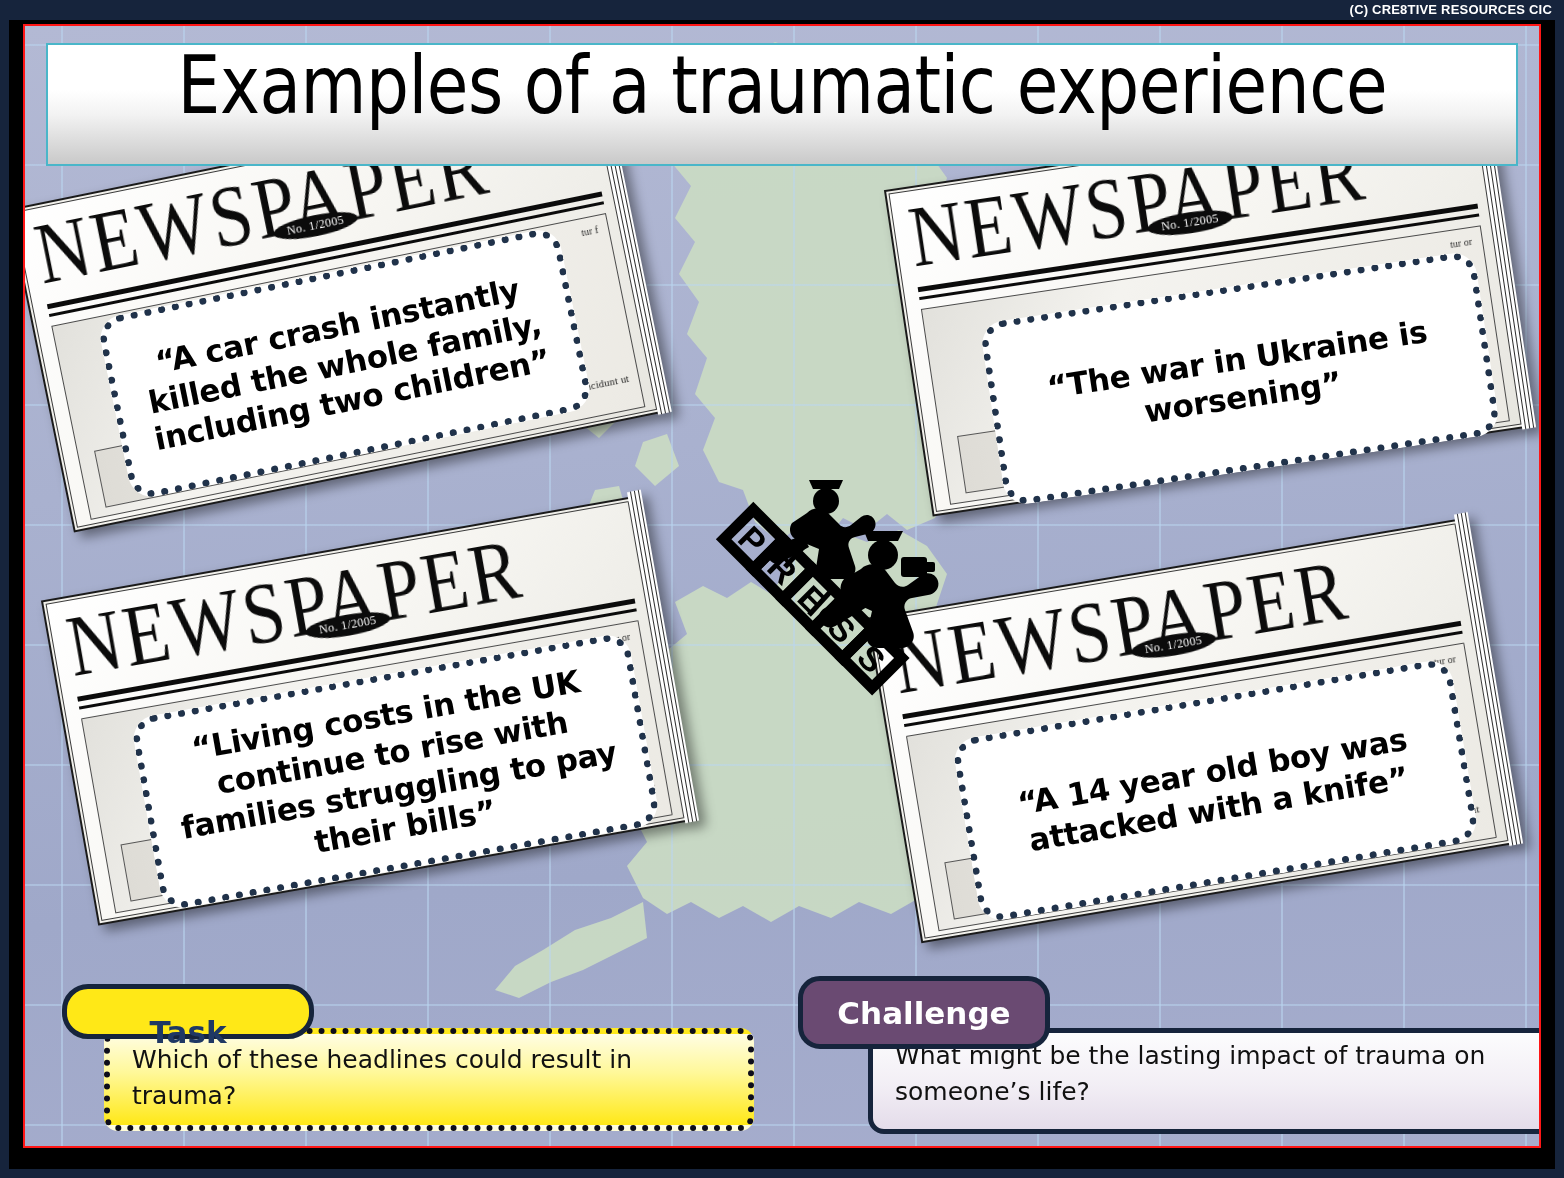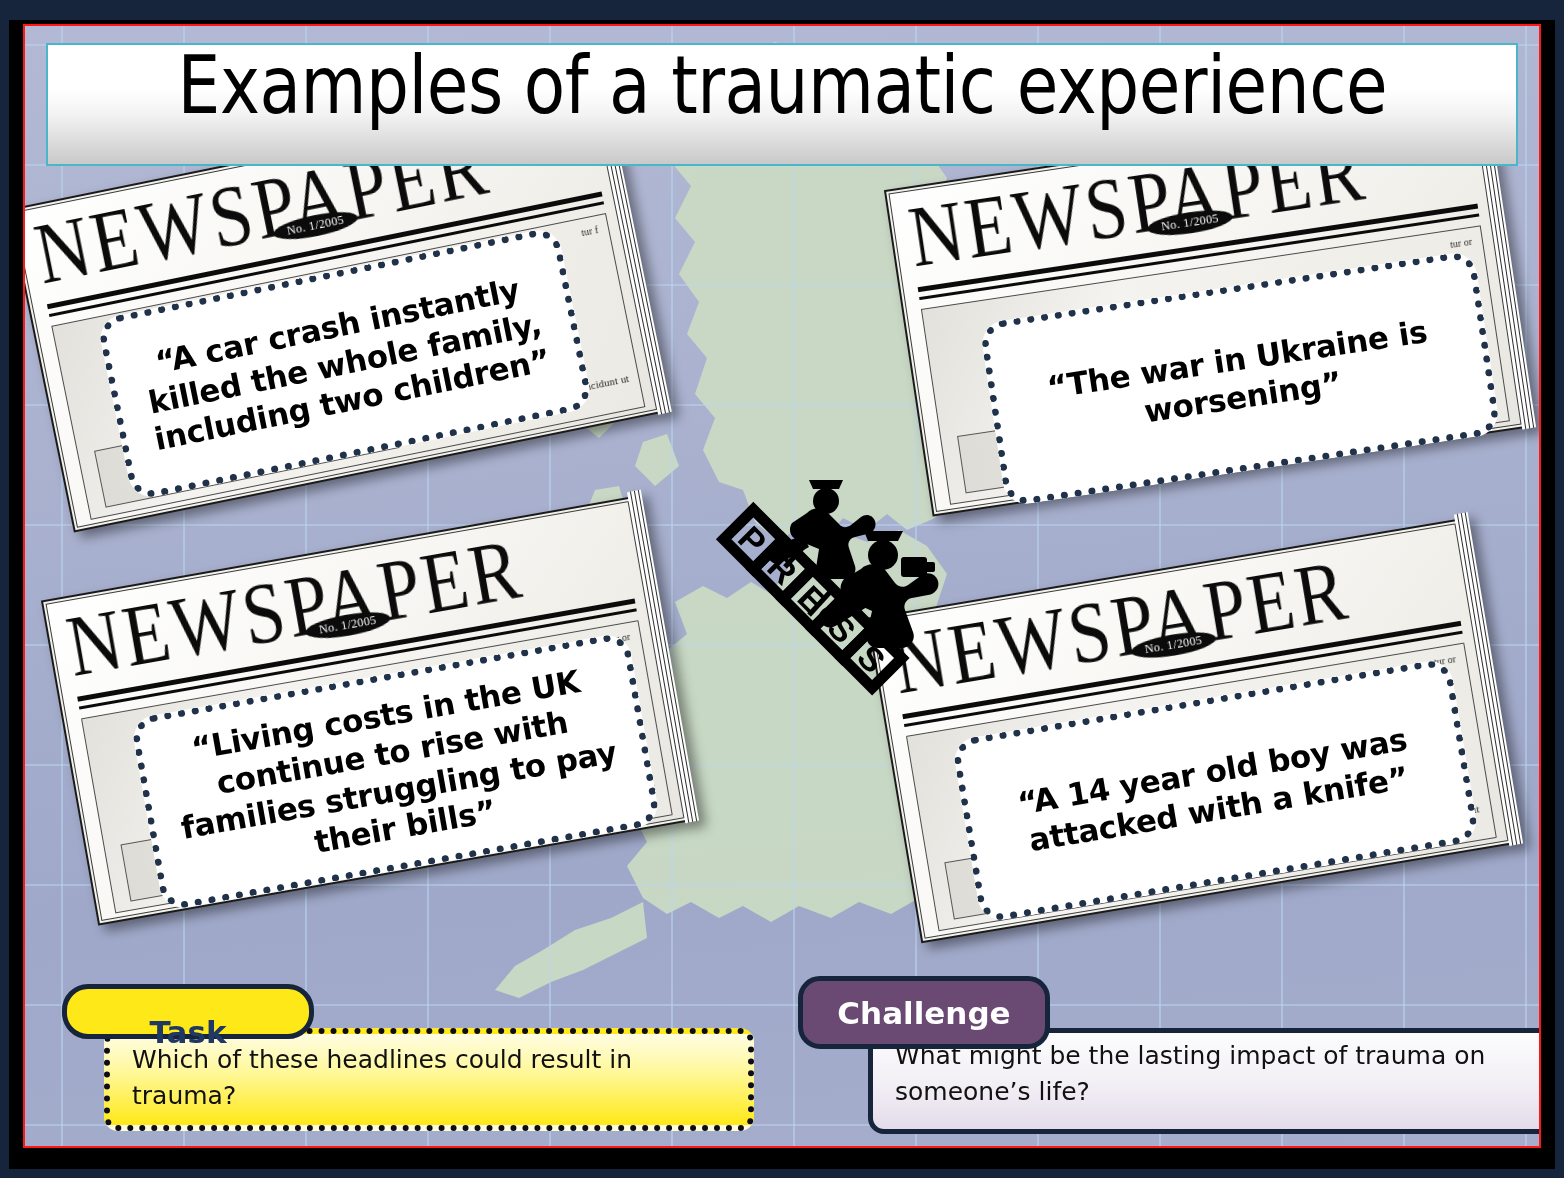--- a/index.html
+++ b/index.html
@@ -306,20 +306,21 @@
     border-radius: 16px;
     padding: 5px 22px;
     z-index: 2;
   }
 </style>
 </head>
 <body>
 
 <div id="slide-frame">
 
+  <div id="copyright-bar">(C) CRE8TIVE RESOURCES CIC</div>
 
   <div id="black-layer"></div>
   <div id="red-layer"></div>
 
   <div id="slide-canvas">
 
     <svg id="uk-map" viewBox="0 0 500 505" preserveAspectRatio="xMidYMid meet">
       <g fill="#cbdcc4">
 
         <path d="M232 18 L250 8 L268 14 L262 30 L276 26 L286 14 L300 22 L294 40 L308 36 L318 48

